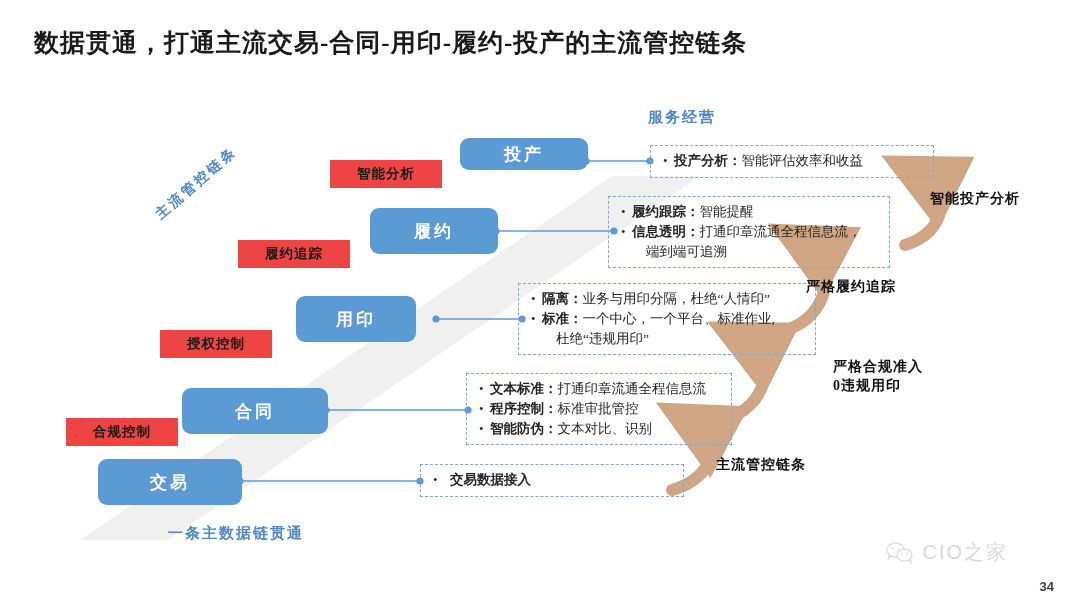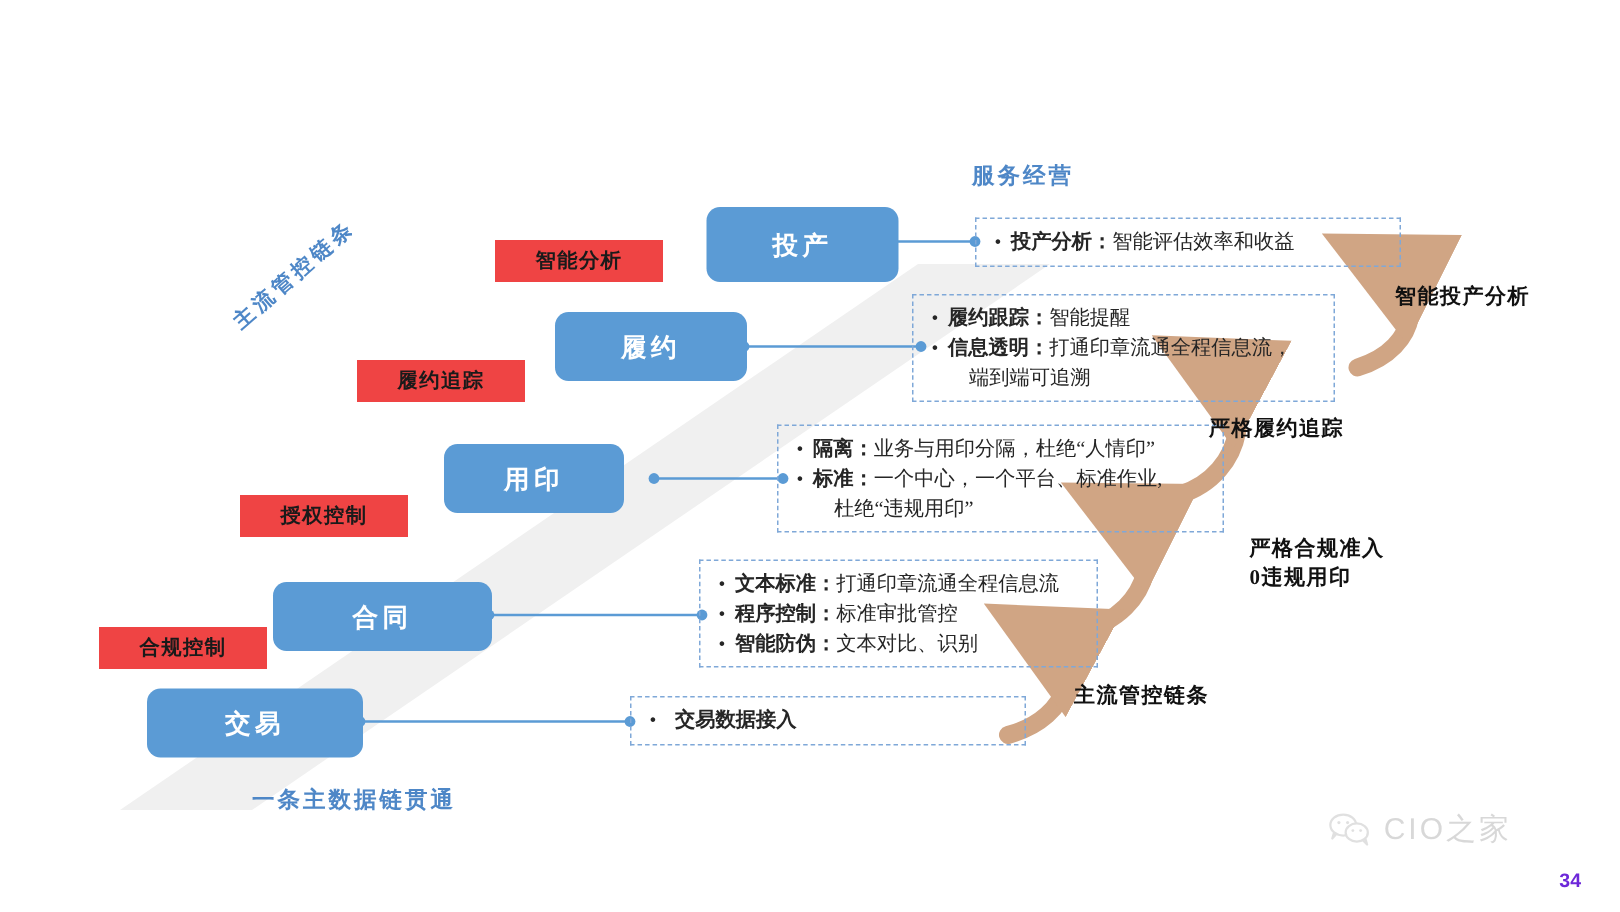--- a/index.html
+++ b/index.html
@@ -79,27 +79,28 @@
 
   
   .olab{
     position:absolute;color:#111;font-size:14px;font-weight:700;
     letter-spacing:1px;line-height:19px;white-space:nowrap;
   }
 
   
   .wm{position:absolute;right:72px;bottom:42px;display:flex;align-items:center;gap:7px;opacity:.55;margin-top:22px;}
   .wm-txt{font-size:20px;color:#b9b9b9;font-family:"Liberation Sans",sans-serif;letter-spacing:2px;}
-  .pageno{position:absolute;right:26px;bottom:14px;font-size:13px;color:#6d28d9;font-family:"Liberation Sans",sans-serif;font-weight:700;margin-top:11px;}
+  .pageno{position:absolute;right:26px;bottom:14px;font-size:13px;color:#404040;font-family:"Liberation Sans",sans-serif;font-weight:700;margin-top:11px;}
 </style>
 </head>
 <body>
 
 <div class="slide">
 
+  <div class="title">数据贯通，打通主流交易-合同-用印-履约-投产的主流管控链条</div>
 
   <svg class="band" viewBox="0 0 1080 608" width="1080" height="608">
     <polygon points="612,176 700,176 168,540 80,540" fill="#F0F0F0"></polygon>
     <polygon points="612,176 328,372 328,408 660,176" fill="#FFFFFF" opacity="0"></polygon>
   </svg>
 
   <svg class="band" viewBox="0 0 1080 608" width="1080" height="608">
 
     <line x1="586" y1="161" x2="650" y2="161" stroke="#5B9BD5" stroke-width="1.6"></line>
     <circle cx="586" cy="161" r="3.6" fill="#5B9BD5"></circle>
@@ -142,21 +143,21 @@
 
   <div class="rot-lab" style="left:152px;top:210px;">主流管控链条</div>
 
   <div class="blue-lab" style="left:168px;top:524px;">一条主数据链贯通</div>
 
   <div class="gtag" style="left:330px;top:160px;width:88px;">智能分析</div>
   <div class="gtag" style="left:238px;top:240px;width:88px;">履约追踪</div>
   <div class="gtag" style="left:160px;top:330px;width:88px;">授权控制</div>
   <div class="gtag" style="left:66px;top:418px;width:88px;">合规控制</div>
 
-  <div class="pill" style="left:471px;top:138px;width:128px;height:50px;">投产</div>
+  <div class="pill" style="left:460px;top:138px;width:128px;height:32px;">投产</div>
   <div class="pill" style="left:370px;top:208px;width:128px;height:46px;">履约</div>
   <div class="pill" style="left:296px;top:296px;width:120px;height:46px;">用印</div>
   <div class="pill" style="left:182px;top:388px;width:146px;height:46px;">合同</div>
   <div class="pill" style="left:98px;top:459px;width:144px;height:46px;">交易</div>
 
   <div class="dbox" style="left:650px;top:145px;width:284px;height:33px;">
     <div class="dline">
       <span class="bul">•</span>
       <span><span class="bd">投产分析：</span><span>智能评估效率和收益</span></span>
     </div>

